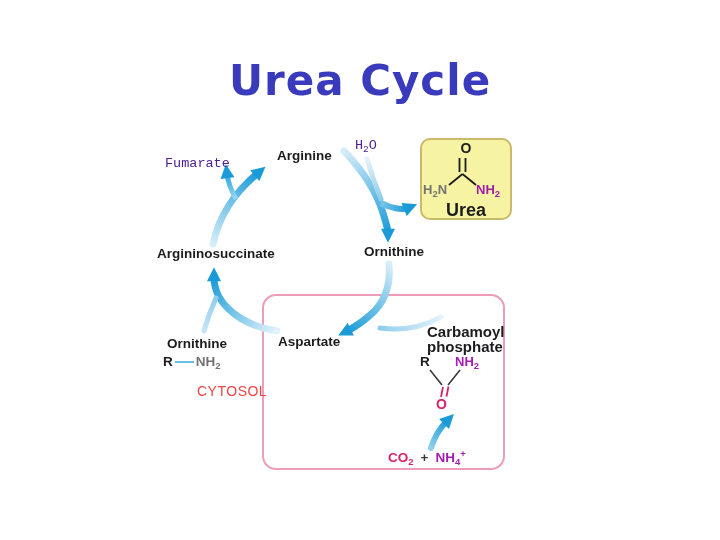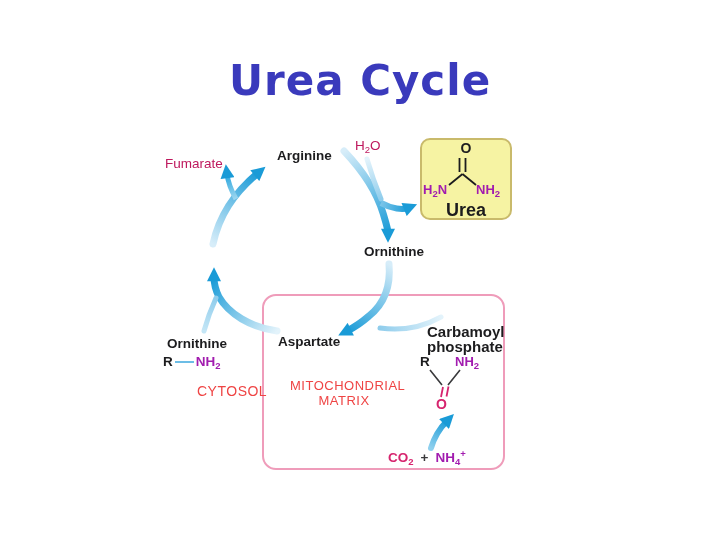--- a/index.html
+++ b/index.html
@@ -3,23 +3,23 @@
 <meta charset="utf-8">
 <style>
   html,body{margin:0;padding:0;background:#ffffff;}
   .slide{position:relative;width:592px;height:540px;background:#ffffff;overflow:hidden;
          font-family:"Liberation Sans",sans-serif;}
   .title{position:absolute;left:0;top:56px;width:720px;text-align:center;
          font-family:"DejaVu Sans",sans-serif;font-weight:bold;font-size:42px;
          color:#3a3abc;letter-spacing:1px;z-index:3;}
   .lbl{position:absolute;font-size:13.5px;color:#1c1c1e;white-space:nowrap;z-index:3;line-height:1.1;}
   .b{font-weight:bold;}
-  .gray{color:#be185d;}
+  .gray{color:#4c1d95;font-family:Liberation Mono, monospace;}
   .comp{color:#ef4444;letter-spacing:0.5px;}
-  .cyan{color:#a21caf;}
+  .cyan{color:#737373;}
   .green{color:#a21caf;}
   .magenta{color:#d6246e;}
   .sb{font-size:9.5px;vertical-align:-3px;}
   .sp{font-size:9.5px;vertical-align:5px;}
   .ureabox{position:absolute;left:420px;top:138px;width:92px;height:82px;background:#f6f3a3;
            border:2px solid #c9ba6b;border-radius:10px;box-sizing:border-box;z-index:1;}
   .pinkbox{position:absolute;left:262px;top:294px;width:243px;height:176px;background:transparent;
            border:2px solid #ef9cba;border-radius:14px;box-sizing:border-box;z-index:1;}
   .arrows{position:absolute;left:0;top:0;z-index:2;}
   .center{text-align:center;}
@@ -105,33 +105,30 @@
     <path d="M 443,387 L 441,397 M 448.5,386.5 L 446.5,396.5" stroke="#d6246e" stroke-width="1.8" fill="none"></path>
   </svg>
 
   <div class="lbl gray" style="left:165px;top:157px">Fumarate</div>
   <div class="lbl b" style="left:277px;top:149px">Arginine</div>
 
   <div class="lbl gray" style="left:355px;top:139px">
     <span>H</span><span class="sb">2</span><span>O</span>
   </div>
 
+  <div class="lbl b" style="left:157px;top:247px">Argininosuccinate</div>
   <div class="lbl b" style="left:364px;top:245px">Ornithine</div>
   <div class="lbl b" style="left:167px;top:337px">Ornithine</div>
   <div class="lbl b" style="left:278px;top:335px">Aspartate</div>
 
   <div class="lbl b" style="left:163px;top:355px">
     <span>R</span><span class="bond"></span><span class="cyan">NH</span><span class="cyan sb">2</span>
   </div>
 
   <div class="lbl comp" style="left:197px;top:384px;font-size:14px">CYTOSOL</div>
-  <div class="lbl comp center" style="left:290px;top:378px;width:108px;font-size:13px;line-height:15px">
-    <div>MITOCHONDRIAL</div>
-    <div>MATRIX</div>
-  </div>
 
   <div class="lbl b center" style="left:420px;top:141px;width:92px;font-size:14px">O</div>
   <div class="lbl b cyan" style="left:423px;top:183px;font-size:13px">
     <span>H</span><span class="sb">2</span><span>N</span>
   </div>
   <div class="lbl b green" style="left:476px;top:183px;font-size:13px">
     <span>NH</span><span class="sb">2</span>
   </div>
   <div class="lbl b center" style="left:420px;top:201px;width:92px;font-size:18px">Urea</div>
 

